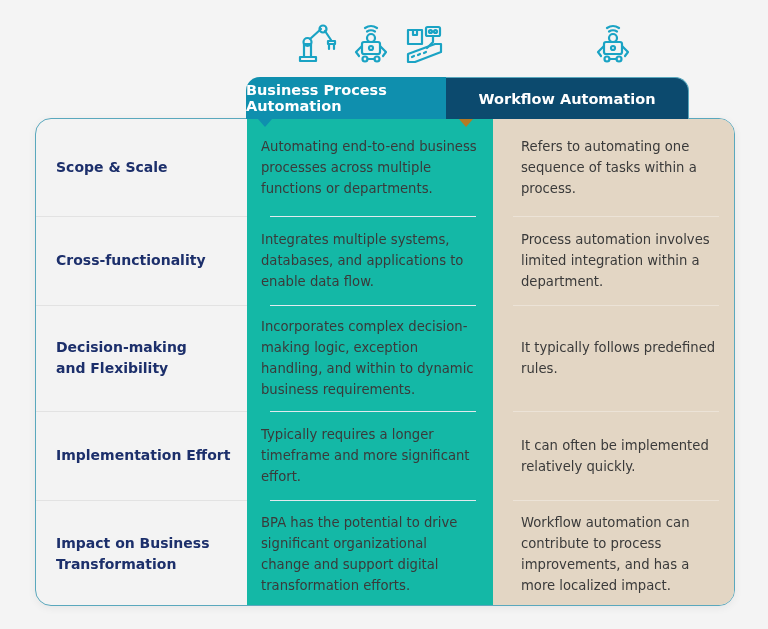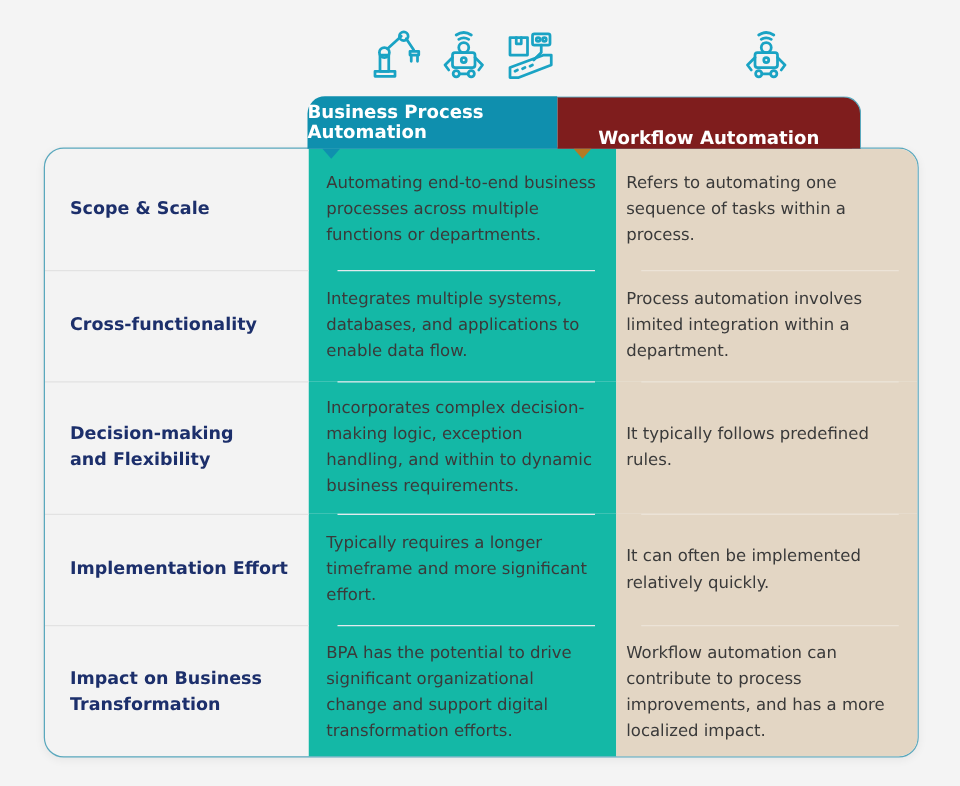--- a/index.html
+++ b/index.html
@@ -17,39 +17,39 @@
   }
   .header {
     position:absolute; left:246px; top:77px; width:489px; height:42px;
     display:flex; border-radius:14px 14px 0 0; overflow:visible;
   }
   .hcell {
     position:relative; height:42px; display:flex; align-items:center; justify-content:center;
     color:#fff; font-weight:bold; font-size:14.5px; box-sizing:border-box;
   }
   .hcell.bpa { width:200px; background:#0f8fae; }
-  .hcell.wa { width:243px; background:#7f1d1d; border-radius:0 14px 0 0; border-right:1.5px solid #5aa8bd; border-top:1.5px solid #5aa8bd;align-items:flex-end;}
+  .hcell.wa { width:243px; background:#0c4a6e; border-radius:0 14px 0 0; border-right:1.5px solid #5aa8bd; border-top:1.5px solid #5aa8bd;}
   .hcell .notch {
     position:absolute; bottom:-8px; width:0; height:0;
     border-left:7px solid transparent; border-right:7px solid transparent;
   }
   .hcell.bpa .notch { left:12px; border-top:8px solid #0f8fae; }
   .hcell.wa .notch { left:13px; border-top:8px solid #b47a24; }
   .rows { position:absolute; left:0; top:0; width:100%; }
   .row { position:absolute; left:0; width:100%; display:flex; }
   .cell-label {
     width:211px; box-sizing:border-box; padding-left:20px; display:flex; align-items:center;
     color:#1c2f6b; font-weight:bold; font-size:14px; line-height:21px;
   }
   .cell-bpa {
     width:246px; background:#14b8a6; box-sizing:border-box; padding:0 14px 0 14px;
     display:flex; align-items:center; color:#3a3a3a; font-size:13.2px; line-height:21px;
   }
   .cell-wa {
-    flex:1; background:#e3d6c4; box-sizing:border-box; padding:0 14px 0 8px;
+    flex:1; background:#e3d6c4; box-sizing:border-box; padding:0 14px 0 28px;
     display:flex; align-items:center; color:#3a3a3a; font-size:13.2px; line-height:21px;
   }
   .hline { position:absolute; height:1px; background:#e2e2e2; }
   .hline.bpa { background:#e1eaee; }
   .hline.wa { background:#ece3d7; }
 </style>
 </head>
 <body>
 
 <div class="icon-group" style="left:297px; top:24px;">

